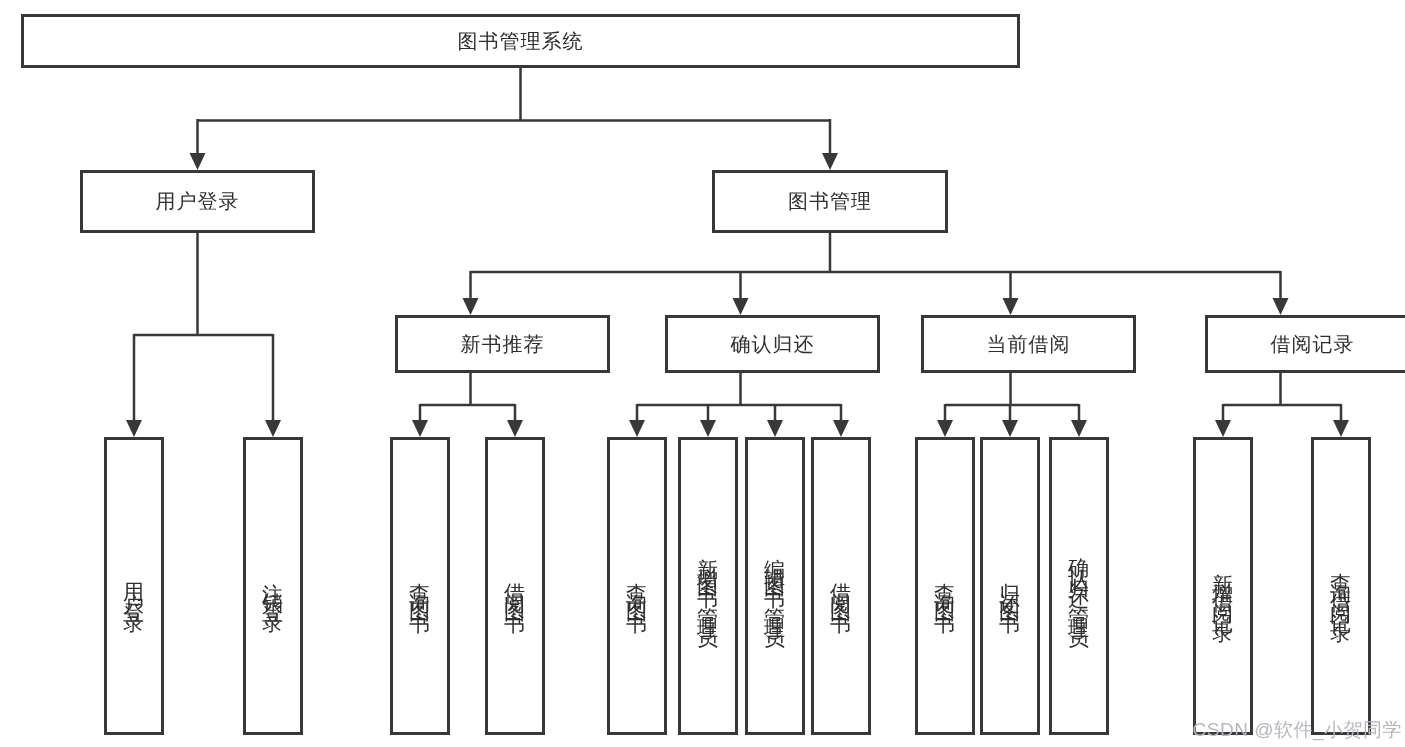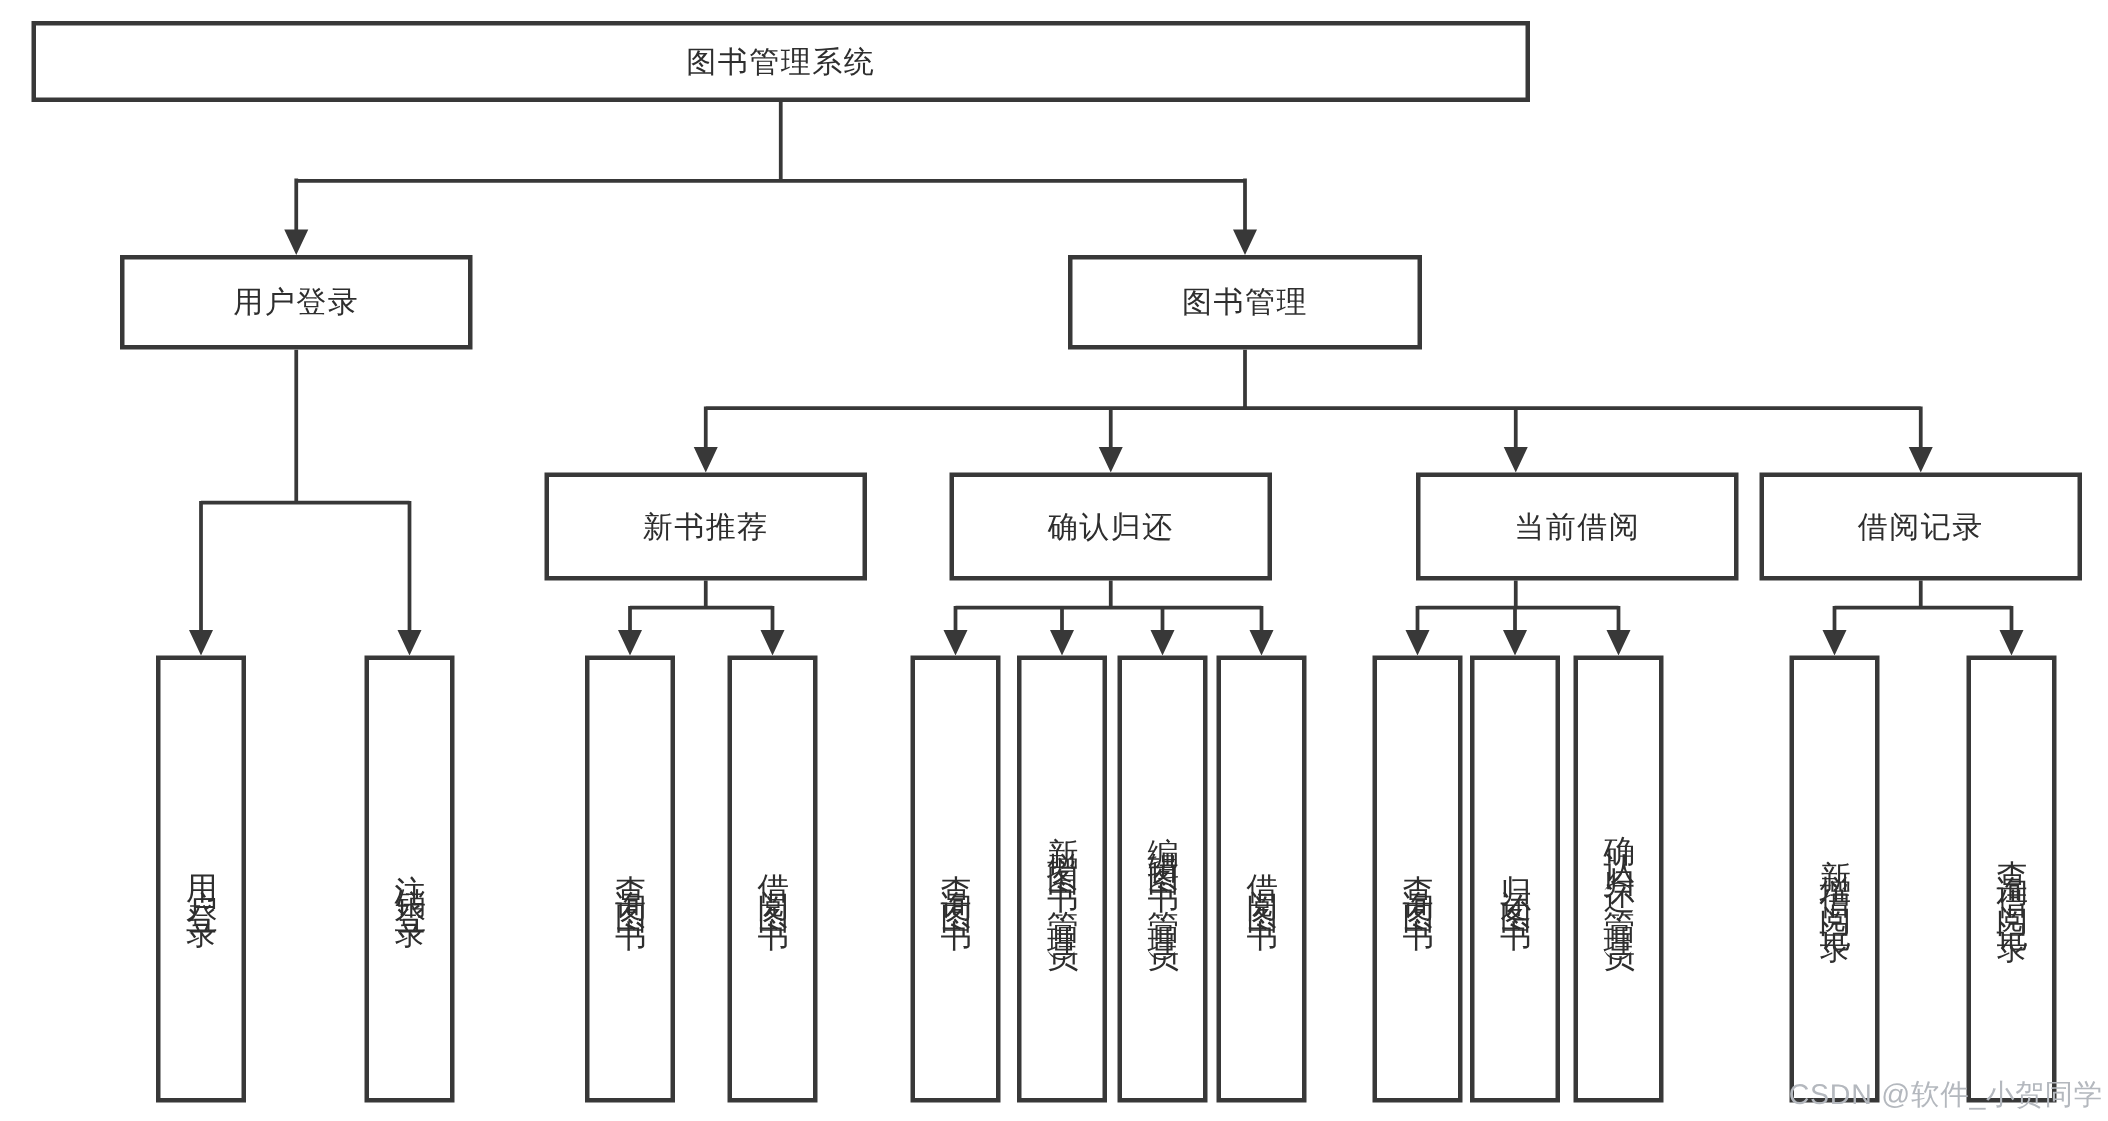--- a/index.html
+++ b/index.html
@@ -37,24 +37,24 @@
     line-height:1;
     letter-spacing:10px;
     white-space:nowrap;
   }
   
   .n-root{left:21px;top:14px;width:999px;height:54px;font-family:Liberation Serif, serif;}
   
   .n-user-login{left:80px;top:170px;width:235px;height:63px;}
   .n-book-mgmt{left:712px;top:170px;width:236px;height:63px;}
   
-  .lvl3{top:315px;width:215px;height:72px;}
+  .lvl3{top:315px;width:215px;height:58px;margin-left:32px;}
   .n-recommend{left:363px;}
   .n-borrow{left:633px;}
-  .n-current{left:944px;font-family:Liberation Serif, serif;}
+  .n-current{left:889px;font-family:Liberation Serif, serif;}
   .n-records{left:1173px;justify-content:center;}
   
   .leaf{top:437px;width:60px;height:298px;}
   .x-134{left:104px;} .x-273{left:243px;}
   .x-420{left:390px;} .x-515{left:485px;}
   .x-637{left:607px;} .x-708{left:678px;} .x-775{left:745px;} .x-841{left:811px;}
   .x-945{left:915px;} .x-1010{left:980px;} .x-1079{left:1049px;}
   .x-1223{left:1193px;} .x-1341{left:1311px;}
   .watermark{
     position:absolute;

